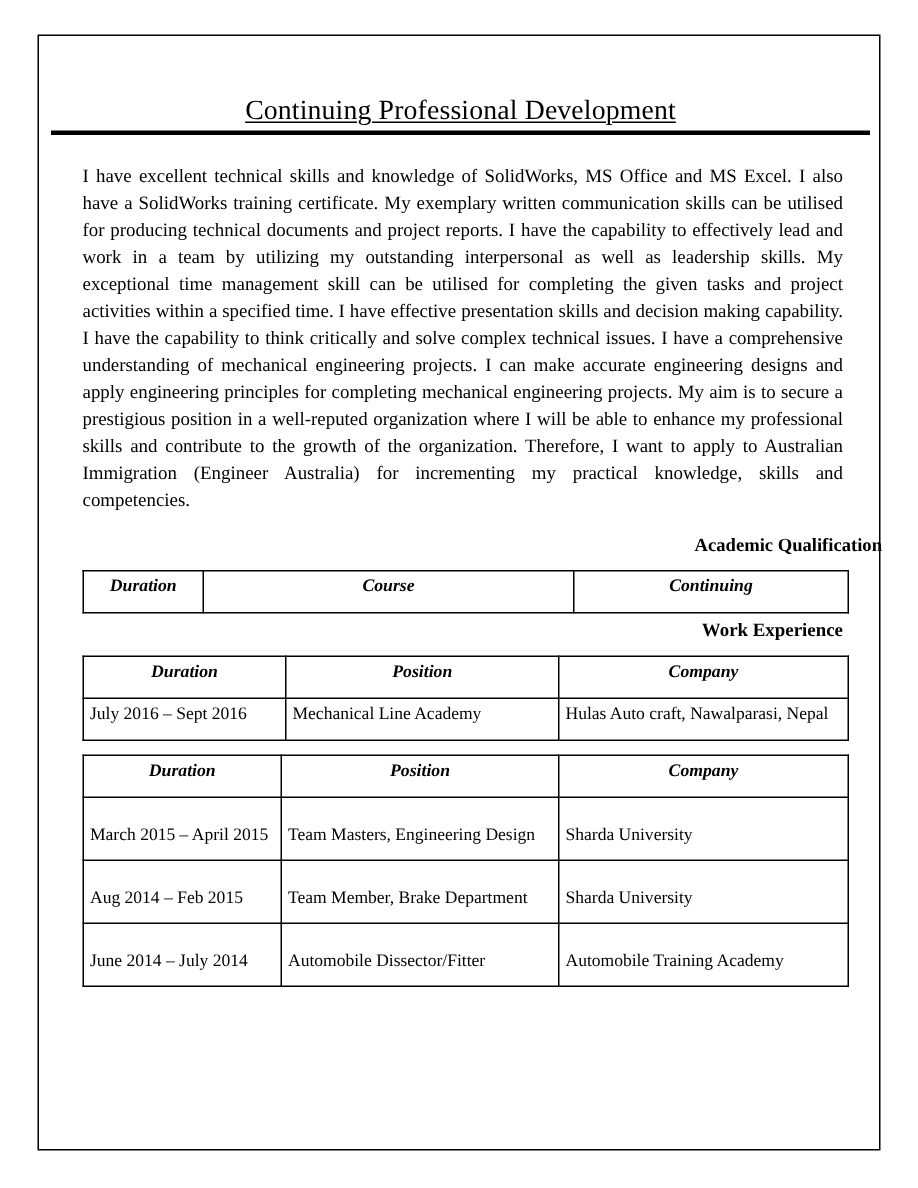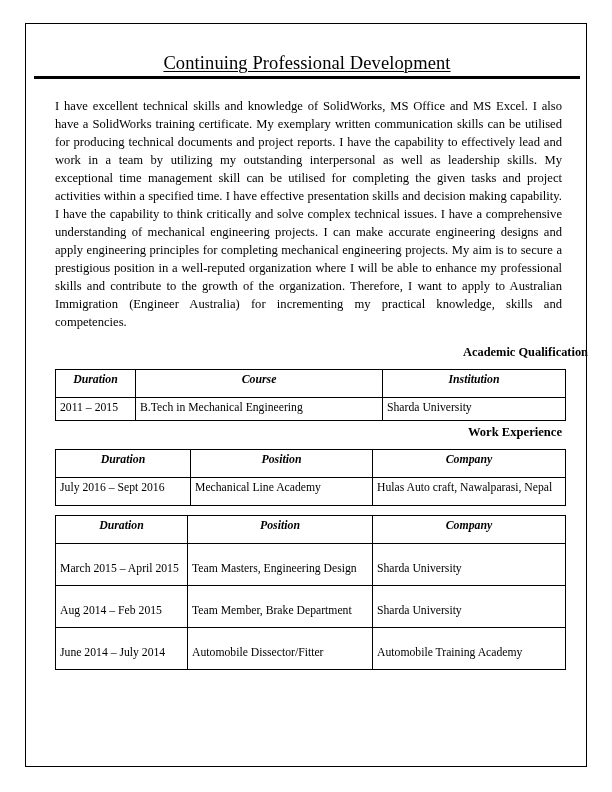--- a/index.html
+++ b/index.html
@@ -33,21 +33,21 @@
     top: 0;
     width: 562px;
     height: 744px;
     box-sizing: border-box;
   }
 
   
   .title-block {
     position: relative;
     height: 50px;
-    margin-top: 23px;
+    margin-top: 34px;
   }
   .doc-title {
     position: absolute;
     left: 0;
     right: 0;
     top: 6px;
     text-align: center;
     font-size: 18.5px;
     font-weight: normal;
     letter-spacing: 0.1px;
@@ -157,29 +157,24 @@
     <table class="doc-table" id="table-academic">
       <colgroup>
         <col class="c1">
           <col class="c2">
           <col class="c3">
       </colgroup>
       <thead>
         <tr>
           <th>Duration</th>
           <th>Course</th>
-          <th>Institution</th>
+          <th>Continuing</th>
         </tr>
       </thead>
       <tbody>
-        <tr>
-          <td>2011 – 2015</td>
-          <td>B.Tech in Mechanical Engineering</td>
-          <td>Sharda University</td>
-        </tr>
       </tbody>
     </table>
 
     <div class="section-heading-center">Work Experience</div>
 
     <table class="doc-table" id="table-work">
       <colgroup>
         <col class="c1">
           <col class="c2">
           <col class="c3">

